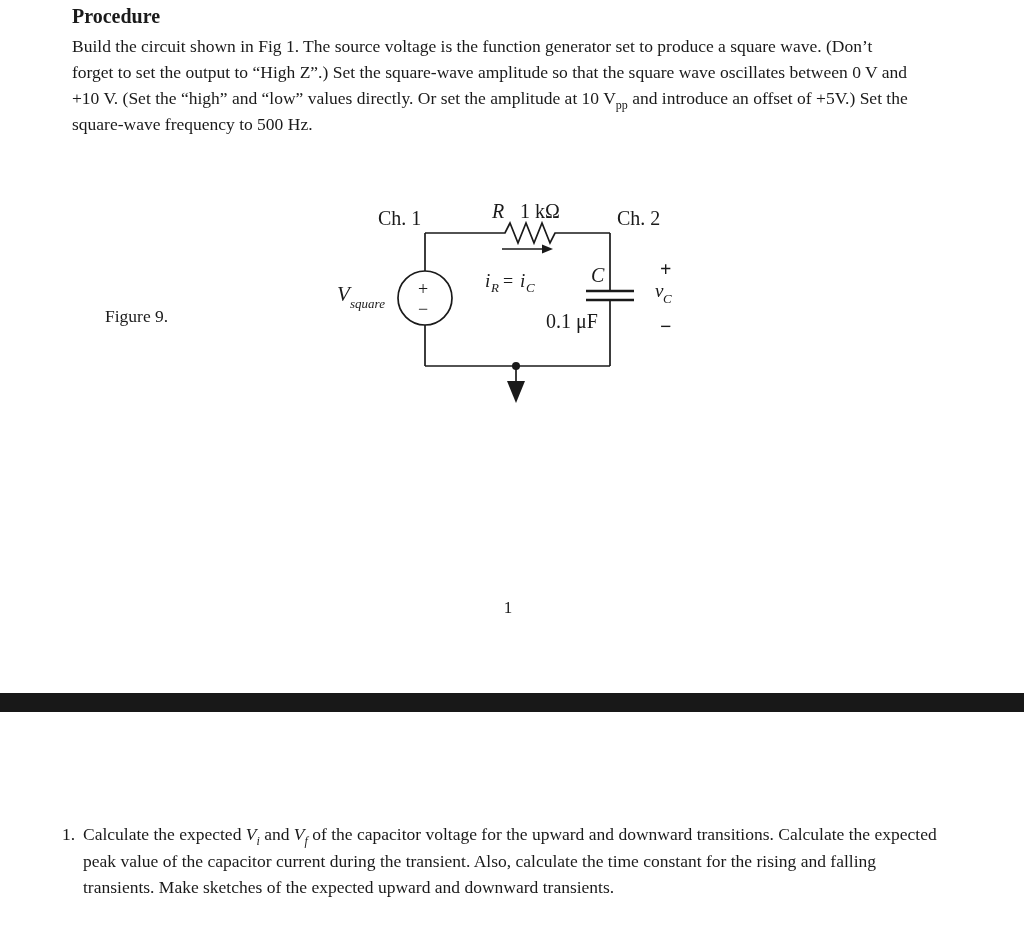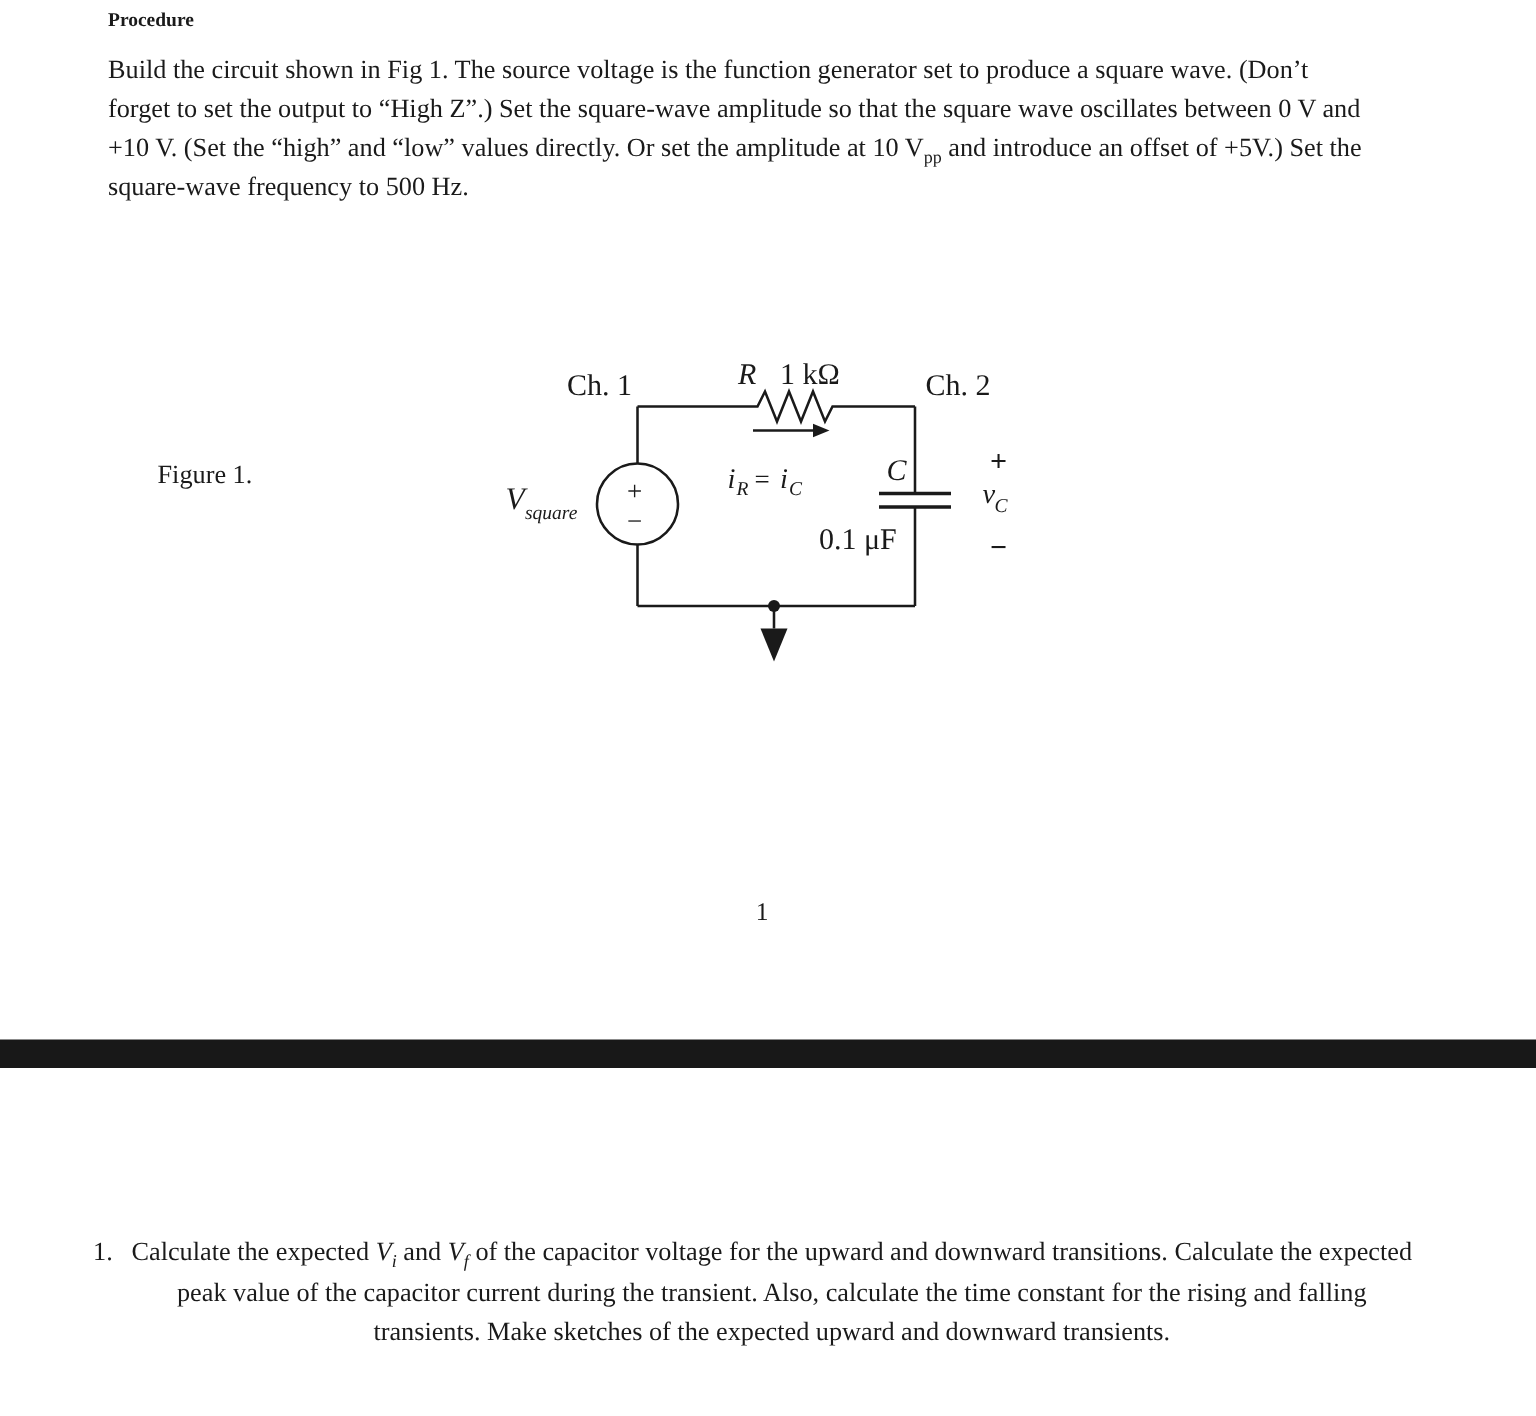--- a/index.html
+++ b/index.html
@@ -6,35 +6,35 @@
   body {
     width: 1024px; height: 944px;
     background: #ffffff;
     font-family: "Liberation Serif", serif;
     color: #1a1a1a;
     position: relative;
     overflow: hidden;
   }
   .heading {
     position: absolute; top: 5px; left: 72px;
-    font-size: 13px; font-weight: bold;
+    font-size: 20px; font-weight: bold;
   }
   .para {
     position: absolute; top: 33px; left: 72px; width: 836px;
     font-size: 17.5px; line-height: 26px;
   }
   .para sub, .item sub { font-size: 12px; line-height: 0; }
   .math { font-style: italic; }
   .figure-label {
     position: absolute; top: 306px; left: 105px;
     font-size: 17.5px;
   }
   .circuit {
     position: absolute; top: 195px; left: 330px;
-    width: 380px; height: 220px; margin-top: 38px;
+    width: 380px; height: 220px;
   }
   .circuit svg { display: block; }
   .circuit text {
     font-family: "Liberation Serif", serif;
     fill: #1a1a1a;
   }
   .pagenum {
     position: absolute; top: 598px; left: 0; width: 1016px;
     text-align: center; font-size: 17px;
   }
@@ -42,34 +42,34 @@
     position: absolute; top: 693px; left: 0;
     width: 1024px; height: 19px;
     background: #181818;
   }
   .item {
     position: absolute; top: 821px; left: 62px; width: 884px;
     font-size: 17.5px; line-height: 26.5px;
     display: flex;
   }
   .item .marker { flex: none; width: 21px; }
-  .item .body { flex: 1; text-align: center; }
+  .item .body { flex: 1; }
 </style>
 </head>
 <body>
 
 <div>
 
   <div class="heading">Procedure</div>
 
   <div class="para">
     <span>Build the circuit shown in Fig 1. The source voltage is the function generator set to produce a square wave. (Don’t forget to set the output to “High Z”.) Set the square-wave amplitude so that the square wave oscillates between 0 V and +10 V. (Set the “high” and “low” values directly. Or set the amplitude at 10 V</span><sub>pp</sub><span> and introduce an offset of +5V.) Set the square-wave frequency to 500 Hz.</span>
   </div>
 
-  <div class="figure-label">Figure 1.</div>
+  <div class="figure-label">Figure 9.</div>
 
   <div class="circuit">
     <svg width="380" height="220" viewBox="0 0 380 220">
 
       <polyline points="95,38 175,38 180,28 188,48 196,28 204,48 212,28 220,48 225,38 280,38" fill="none" stroke="#1a1a1a" stroke-width="1.7"></polyline>
 
       <line x1="95" y1="38" x2="95" y2="76" stroke="#1a1a1a" stroke-width="1.7"></line>
       <circle cx="95" cy="103" r="27" fill="none" stroke="#1a1a1a" stroke-width="1.7"></circle>
       <line x1="95" y1="130" x2="95" y2="171" stroke="#1a1a1a" stroke-width="1.7"></line>
 

